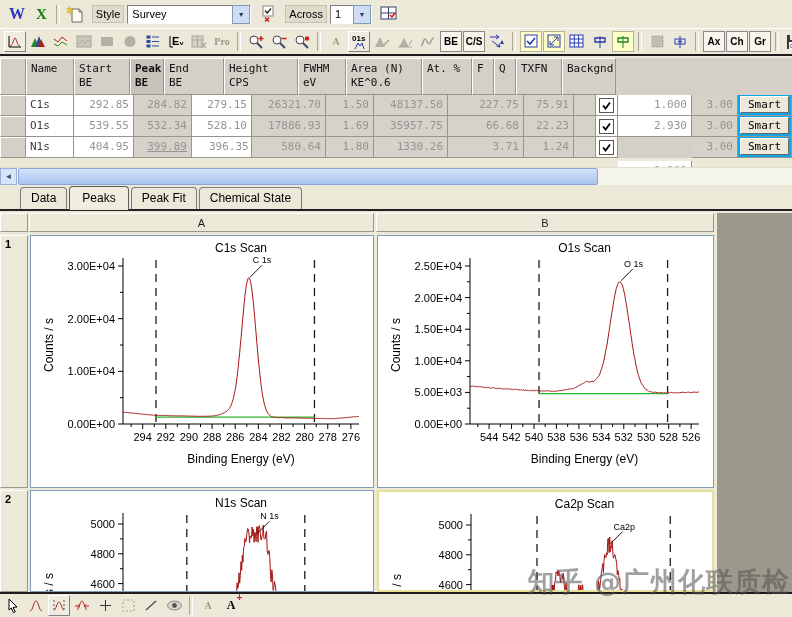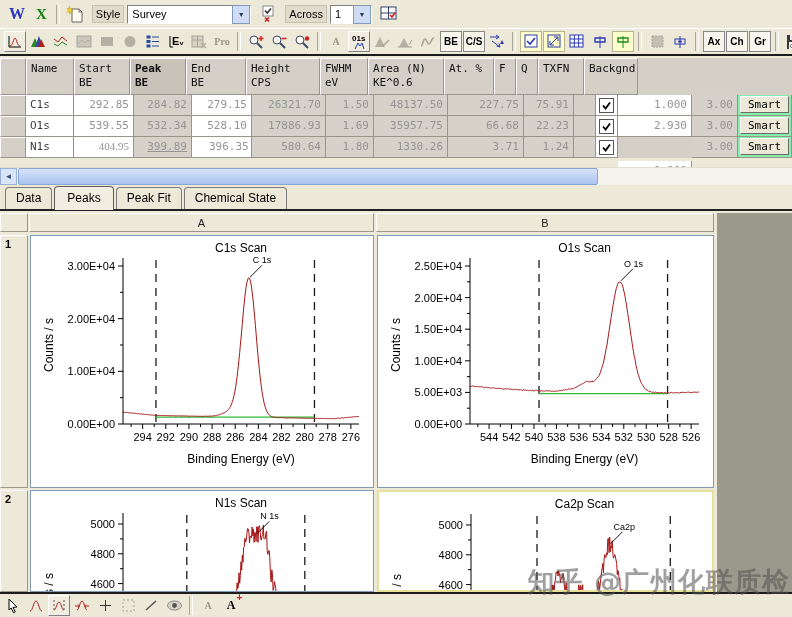--- a/index.html
+++ b/index.html
@@ -31,31 +31,31 @@
   .cell{flex:none;box-sizing:border-box;height:100%;border-right:1px solid #99958a;border-bottom:1px solid #99958a;
         font-family:"DejaVu Sans Mono",monospace;font-size:11px;padding:2px 4px 0;white-space:pre-line;overflow:hidden;line-height:15px}
   .thead .cell{background:#d4d0c8;border-top:1px solid #fff;border-left:1px solid #fff;line-height:14px;padding-top:3px;color:#111}
   .thead .cell.selcol{background:#c7c3b8;font-weight:bold}
   .cell.rowsel{background:#d4d0c8;border-top:1px solid #fff;border-left:1px solid #fff}
   .vcell{text-align:right;color:#949494;background:#fff}
   .vcell.g{background:#d6d2c9}
   .ncell{color:#3c3c3c;background:#fff}
   .qcell{background:#fff;display:flex;align-items:center;justify-content:center;padding:0}
   .cbbox{width:13px;height:13px;background:#fff;border:1px solid #555;display:flex;align-items:center;justify-content:center}
-  .bcell{padding:1px 2px;background:#86efac}
+  .bcell{padding:1px 2px;background:#0ea5e9}
   .smart{width:100%;height:17px;font:11px "DejaVu Sans Mono",monospace;background:#ece9d8;
          border:1px solid;border-color:#fff #6a6a6a #6a6a6a #fff;padding:0}
 
   
   #hscroll{position:absolute;top:167px;left:0;width:792px;height:17px;background:#f4f3ec;border-top:1px solid #e2dfd2;display:flex;align-items:center}
   .sbarrow{width:17px;height:17px;background:#d8e4f8;border:1px solid #9ab0d8;box-sizing:border-box;display:flex;align-items:center;justify-content:center;font-size:8px;color:#3a4f79}
   .sbthumb{width:578px;height:15px;margin:0 1px;background:linear-gradient(#d6e3fb,#aac4ef);border:1px solid #88a6d6;border-radius:2px}
 
   
-  #tabs{position:absolute;top:184px;left:0;width:792px;height:25px;display:flex;align-items:flex-end;padding-left:5px;gap:2px;box-sizing:border-box}
+  #tabs{position:absolute;top:184px;left:0;width:792px;height:25px;display:flex;align-items:flex-end;padding-left:20px;gap:2px;box-sizing:border-box}
   .tab{border:1px solid #7c7c7c;border-bottom:none;border-radius:4px 4px 0 0;background:#ece9d8;padding:3px 10px 4px;font-size:12px;position:relative}
   .tab.active{background:#f1eee1;padding:4px 12px 5px;top:1px;z-index:2;border-color:#5c5c5c}
   #tabline{position:absolute;top:209px;left:0;width:792px;height:2px;background:#202020}
 
   
   #charts{position:absolute;top:211px;left:0;width:792px;height:381px;background:#ece9d8;overflow:hidden}
   .colhead{position:absolute;top:2px;height:19px;background:#ece9d8;border:1px solid #9a968a;border-top-color:#fff;border-left-color:#fff;
            box-sizing:border-box;display:flex;align-items:center;justify-content:center;font-size:11px;color:#222}
   #corner{left:0;width:28px}
   #colA{left:29px;width:345px}
@@ -301,21 +301,21 @@
       </svg>
   </span>
 </div>
 
 <div id="table">
     <div class="trow thead">
       <div class="cell rowsel" style="width: 26px;"></div>
       <div class="cell " style="width: 48px;">Name</div>
       <div class="cell " style="width: 56px;">Start
 BE</div>
-      <div class="cell selcol" style="width: 56px;">Peak
+      <div class="cell selcol" style="width: 34px;">Peak
 BE</div>
       <div class="cell " style="width: 60px;">End
 BE</div>
       <div class="cell " style="width: 74px;">Height
 CPS</div>
       <div class="cell " style="width: 48px;">FWHM
 eV</div>
       <div class="cell " style="width: 76px;">Area (N)
 KE^0.6</div>
       <div class="cell " style="width: 50px;">At. %</div>
@@ -358,21 +358,21 @@
       <div class="cell qcell" style="width: 22px;"><span class="cbbox"><svg width="11" height="11">
             <path d="M2 5.5l2.6 3L9 2.5" stroke="#000" stroke-width="1.8" fill="none"></path>
           </svg></span></div>
       <div class="cell vcell" style="width: 74px;">2.930</div>
       <div class="cell vcell g" style="width: 46px;">3.00</div>
       <div class="cell bcell" style="width: 54px;"><button class="smart">Smart</button></div>
     </div>
     <div class="trow">
       <div class="cell rowsel" style="width: 26px;"></div>
       <div class="cell ncell" style="width: 48px;">N1s</div>
-      <div class="cell vcell" style="width: 60px; font-family: Liberation Serif, serif;">404.95</div>
+      <div class="cell vcell" style="width: 60px;">404.95</div>
       <div class="cell vcell g" style="width: 58px; text-decoration: underline;">399.89</div>
       <div class="cell vcell" style="width: 60px; padding-left: 17px;">396.35</div>
       <div class="cell vcell g" style="width: 74px;">580.64</div>
       <div class="cell vcell g" style="width: 48px;">1.80</div>
       <div class="cell vcell g" style="width: 74px;">1330.26</div>
       <div class="cell vcell g" style="width: 76px;">3.71</div>
       <div class="cell vcell g" style="width: 50px;">1.24</div>
       <div class="cell vcell g" style="width: 22px;"></div>
       <div class="cell qcell" style="width: 22px;"><span class="cbbox"><svg width="11" height="11">
             <path d="M2 5.5l2.6 3L9 2.5" stroke="#000" stroke-width="1.8" fill="none"></path>

